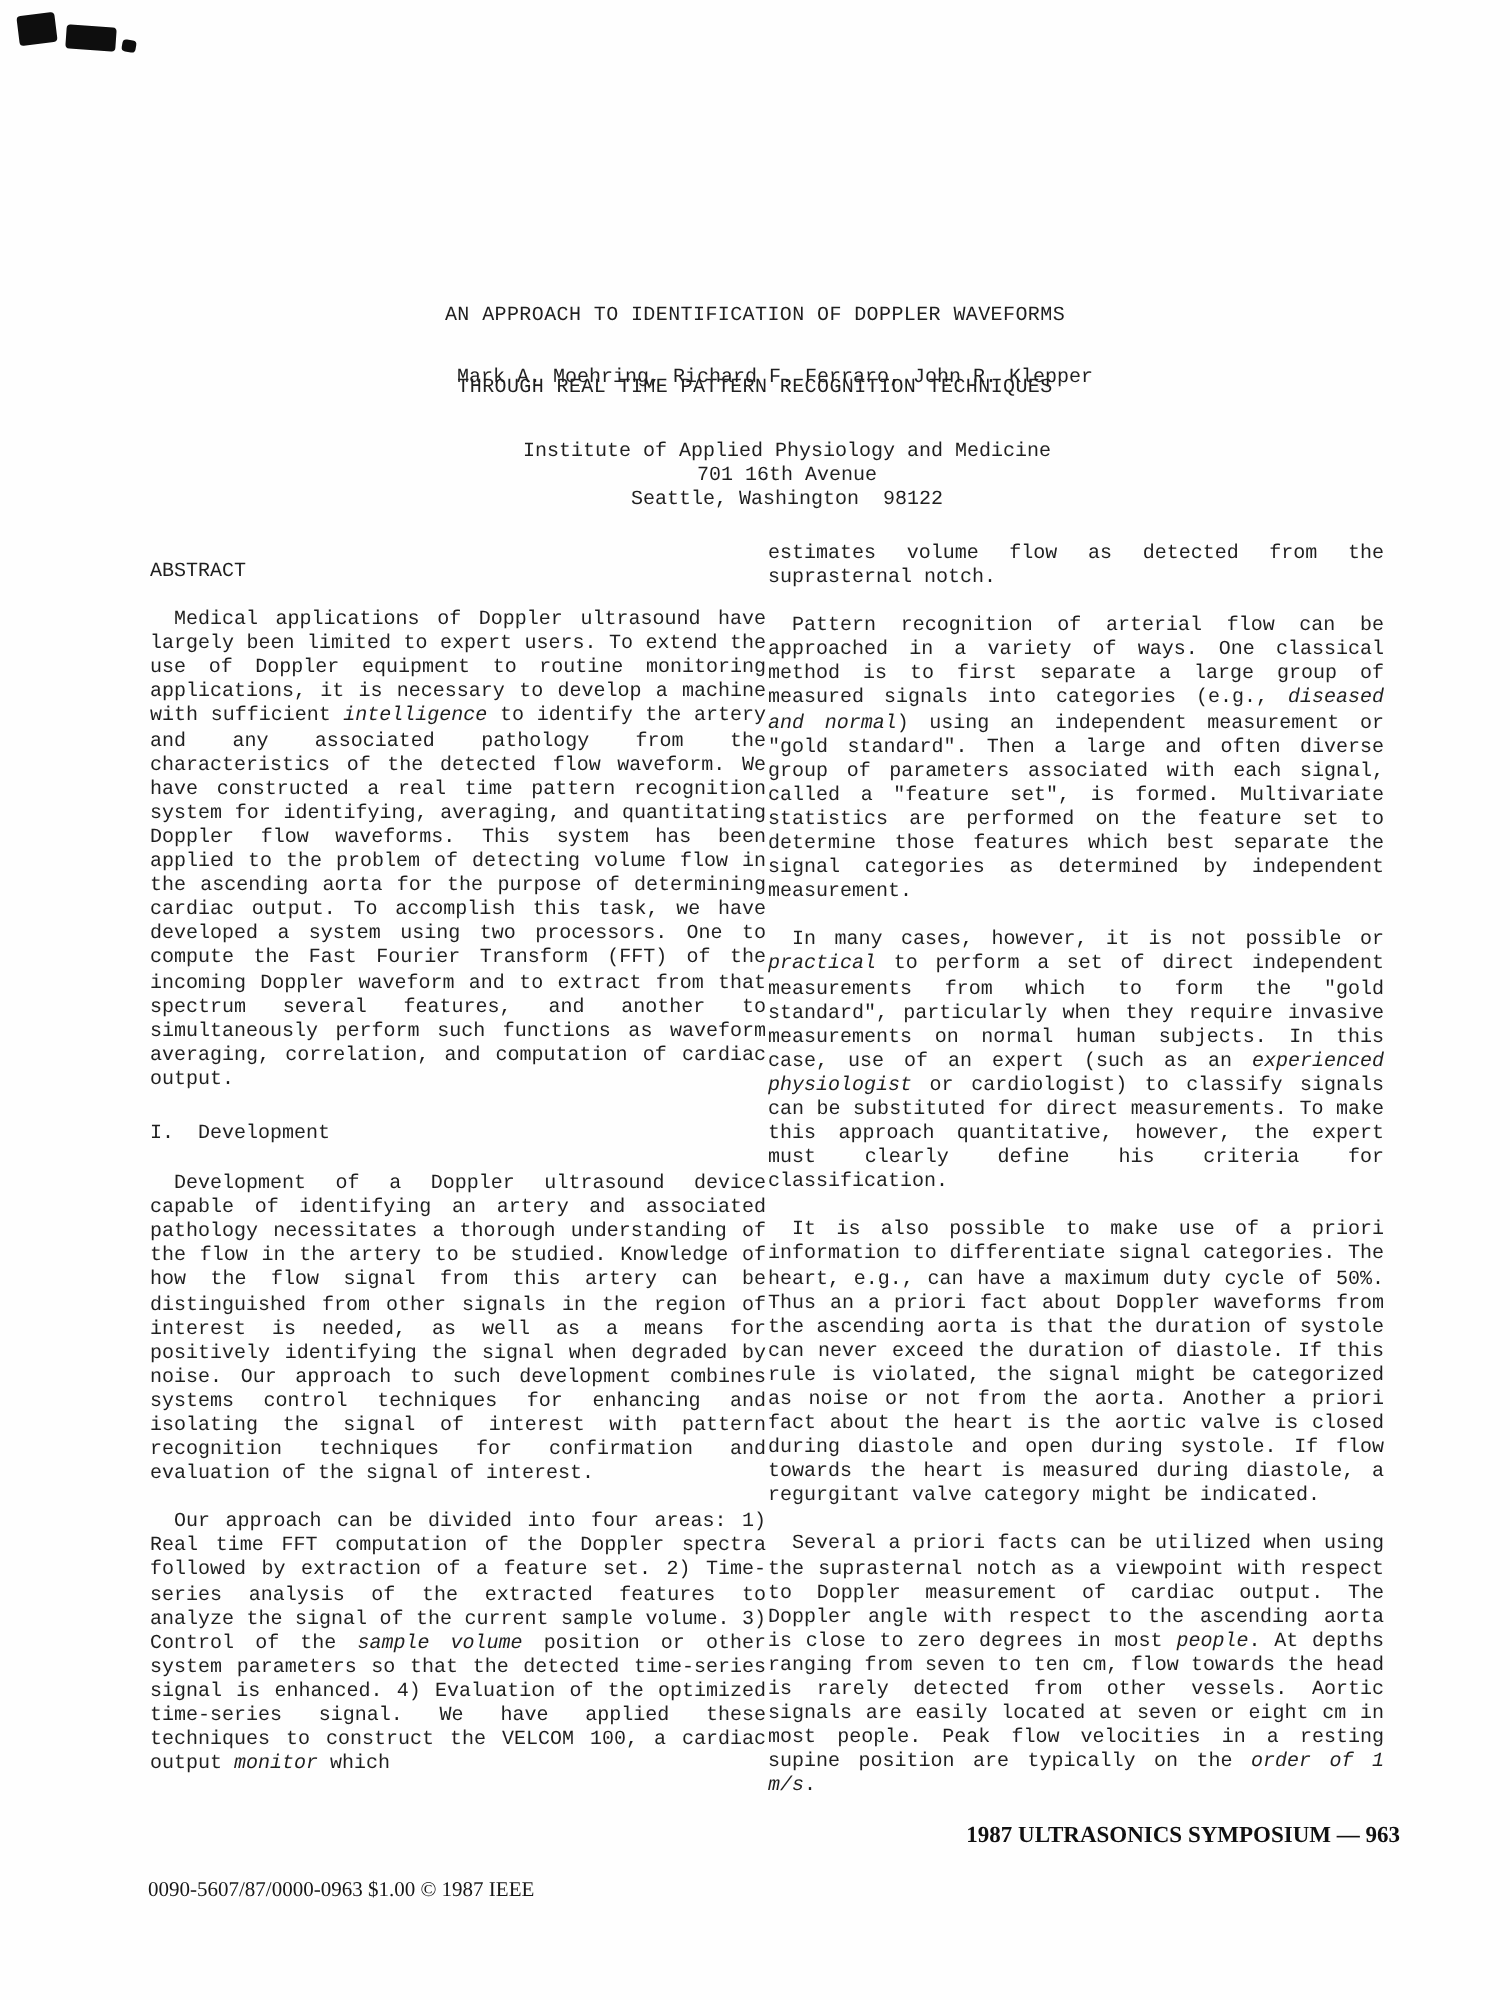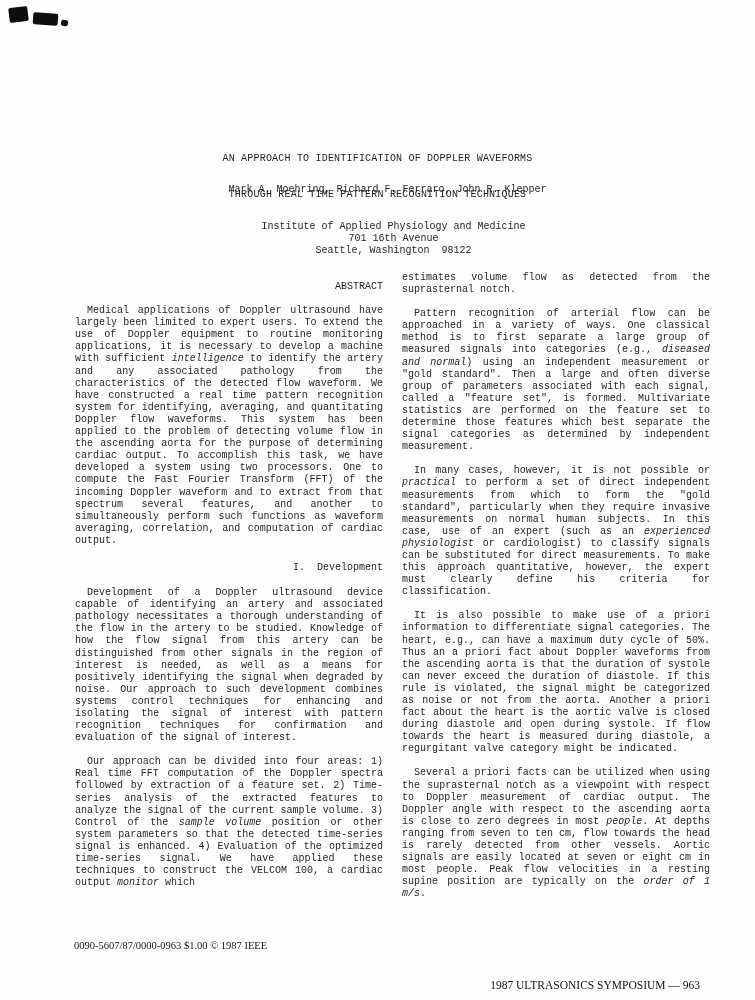--- a/index.html
+++ b/index.html
@@ -58,27 +58,27 @@
   }
   .affiliation-block div { white-space: pre; }
 
   .column {
     position: absolute;
     font-size: 10px;
     line-height: 12.1px;
     text-align: justify;
   }
   .col-left  { left: 75px;  top: 281px; width: 308px; }
-  .col-right { left: 402px; top: 272px; width: 308px; }
+  .col-right { left: 384px; top: 272px; width: 308px; }
 
   .col-heading {
     margin: 0 0 12px 0;
     font-size: 10px;
     font-weight: normal;
-    text-align: right;
+    text-align: left;
     white-space: pre;
   }
   .col-heading.intro {
     margin: 15px 0 13px 0;
   }
   .para {
     margin: 0;
     text-indent: 12px;
   }
   .para + .para { margin-top: 12px; }
@@ -93,24 +93,24 @@
     top: 940px;
     font-family: "Liberation Serif", "DejaVu Serif", serif;
     font-size: 10.5px;
     color: #161616;
     white-space: pre;
     text-align: right;
   }
   .footer-right {
     position: absolute;
     right: 55px;
-    top: 979px;
+    top: 912px;
     font-family: "Liberation Serif", "DejaVu Serif", serif;
     font-size: 11.5px;
-    font-weight: normal;
+    font-weight: bold;
     color: #111111;
     white-space: pre;
   }
 </style>
 </head>
 <body>
 
 <div class="page">
 
   <div class="scan-mark m1"></div>

